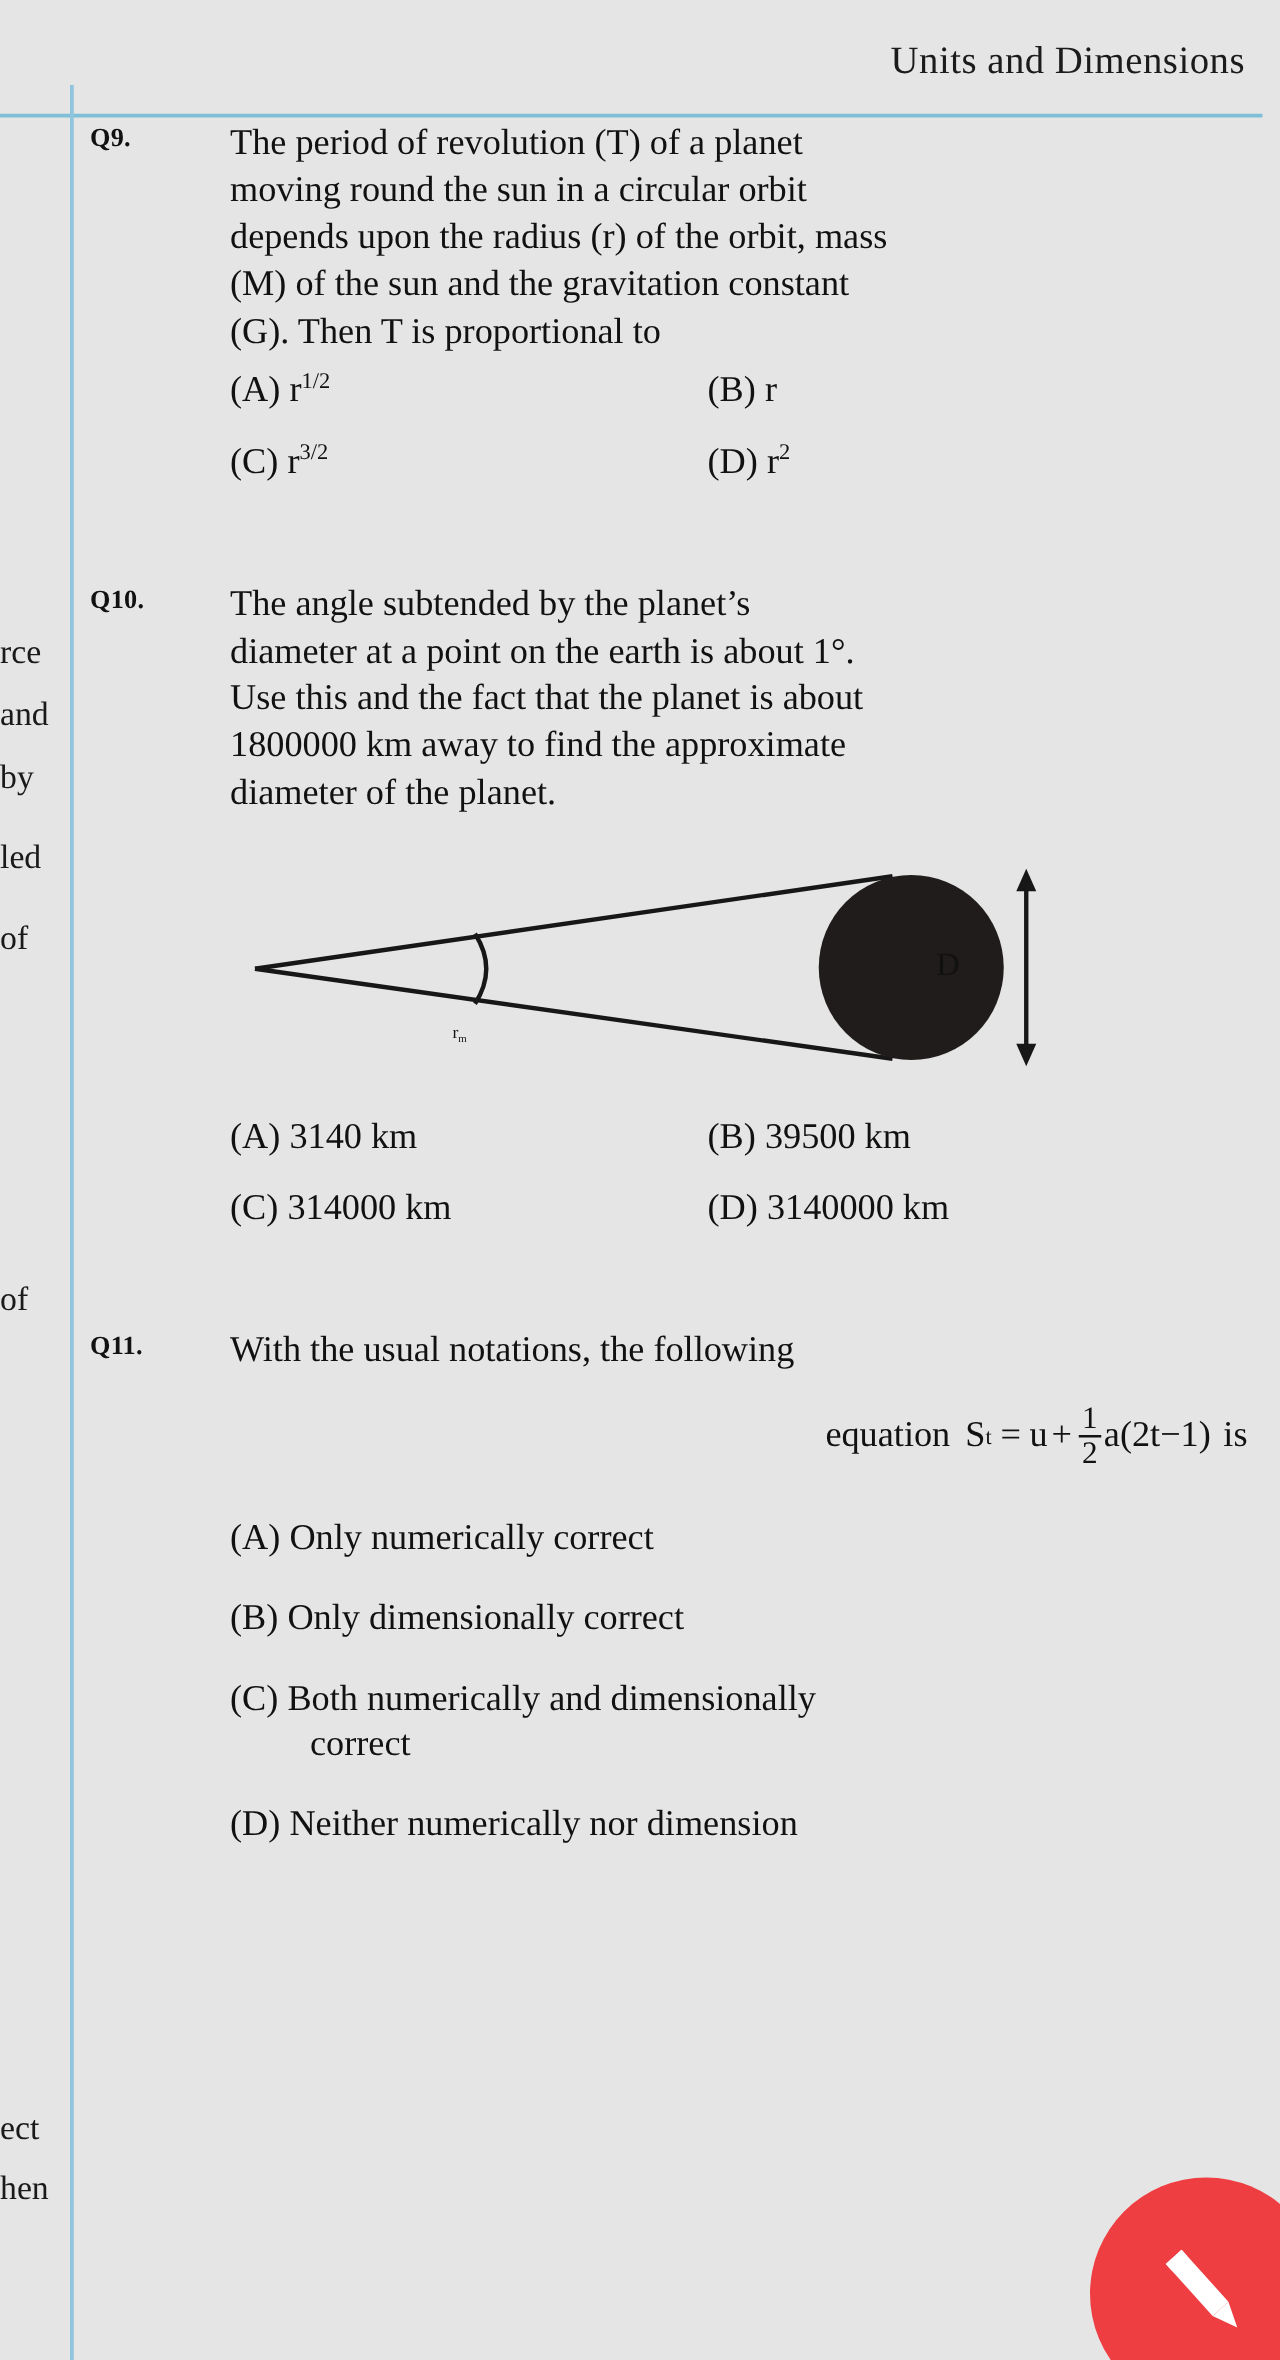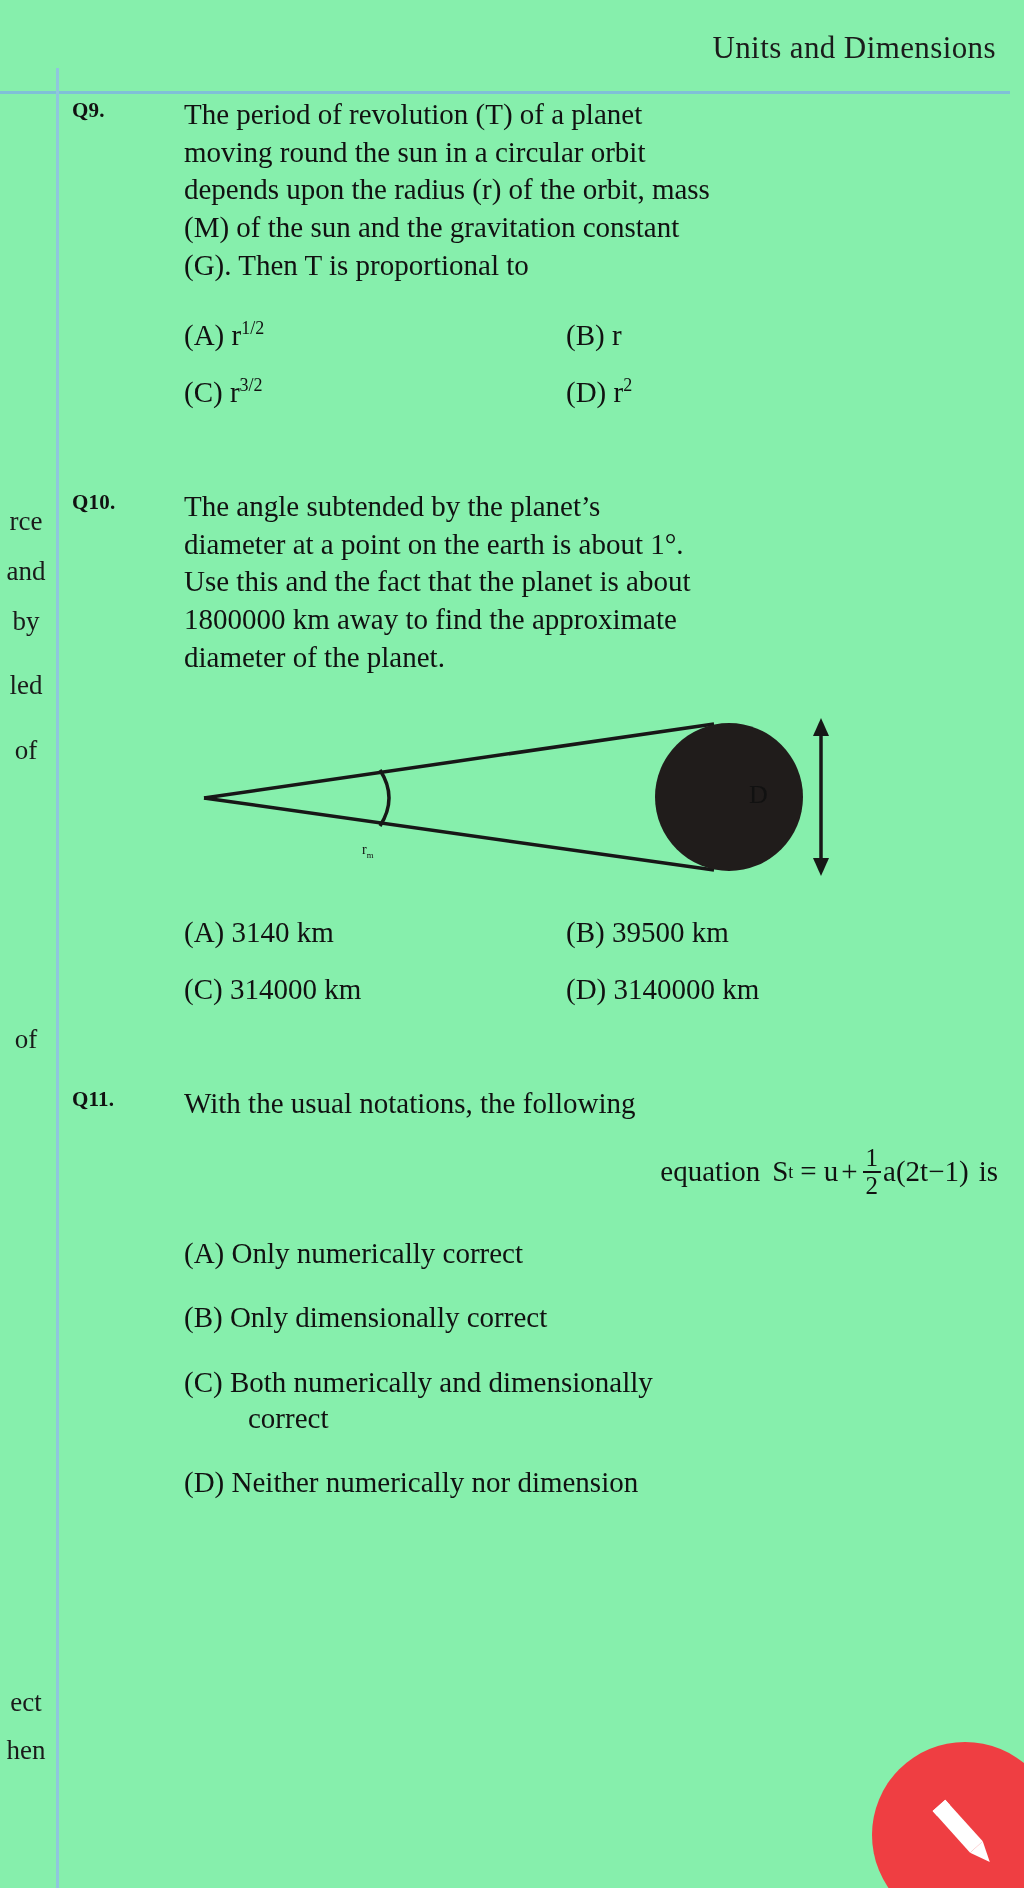--- a/index.html
+++ b/index.html
@@ -11,21 +11,21 @@
     font-family: "Liberation Serif", "DejaVu Serif", serif;
     color: #111111;
     position: relative;
     overflow: hidden;
   }
 
   
   #page {
     position: absolute;
     inset: 0;
-    background: #86efac;
+    background: #e5e5e5;
   }
 
   
   .vrule {
     position: absolute;
     left: 56px;
     top: 68px;
     width: 3px;
     height: 1820px;
     background: #8fc6dd;
@@ -49,21 +49,21 @@
     top: 91px;
     width: 1010px;
     height: 3px;
     background: #7fc0d8;
   }
 
   
   .frag {
     position: absolute;
     width: 52px;
-    text-align: center;
+    text-align: left;
     font-size: 27px;
     color: #1a1a1a;
     line-height: 1;
   }
 
   
   .col {
     position: absolute;
     left: 72px;
     top: 96px;
@@ -86,21 +86,21 @@
     font-size: 29px;
     line-height: 1.30;
     text-align: justify;
     text-justify: inter-word;
     padding-right: 14px;
   }
   .qbody .lastline { text-align: left; }
 
   
   .opts {
-    margin-top: 33px;
+    margin-top: 10px;
     padding-left: 112px;
     padding-right: 10px;
   }
   .optrow {
     display: flex;
     margin-bottom: 20px;
   }
   .opt {
     font-size: 29px;
     line-height: 1.25;

